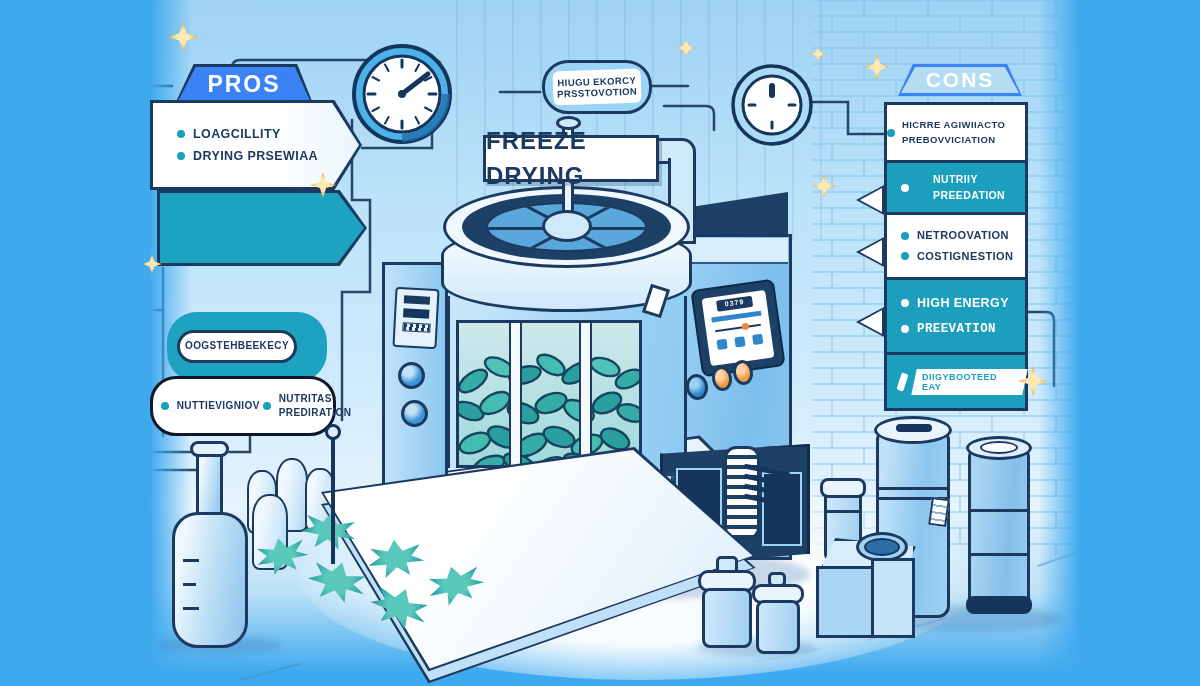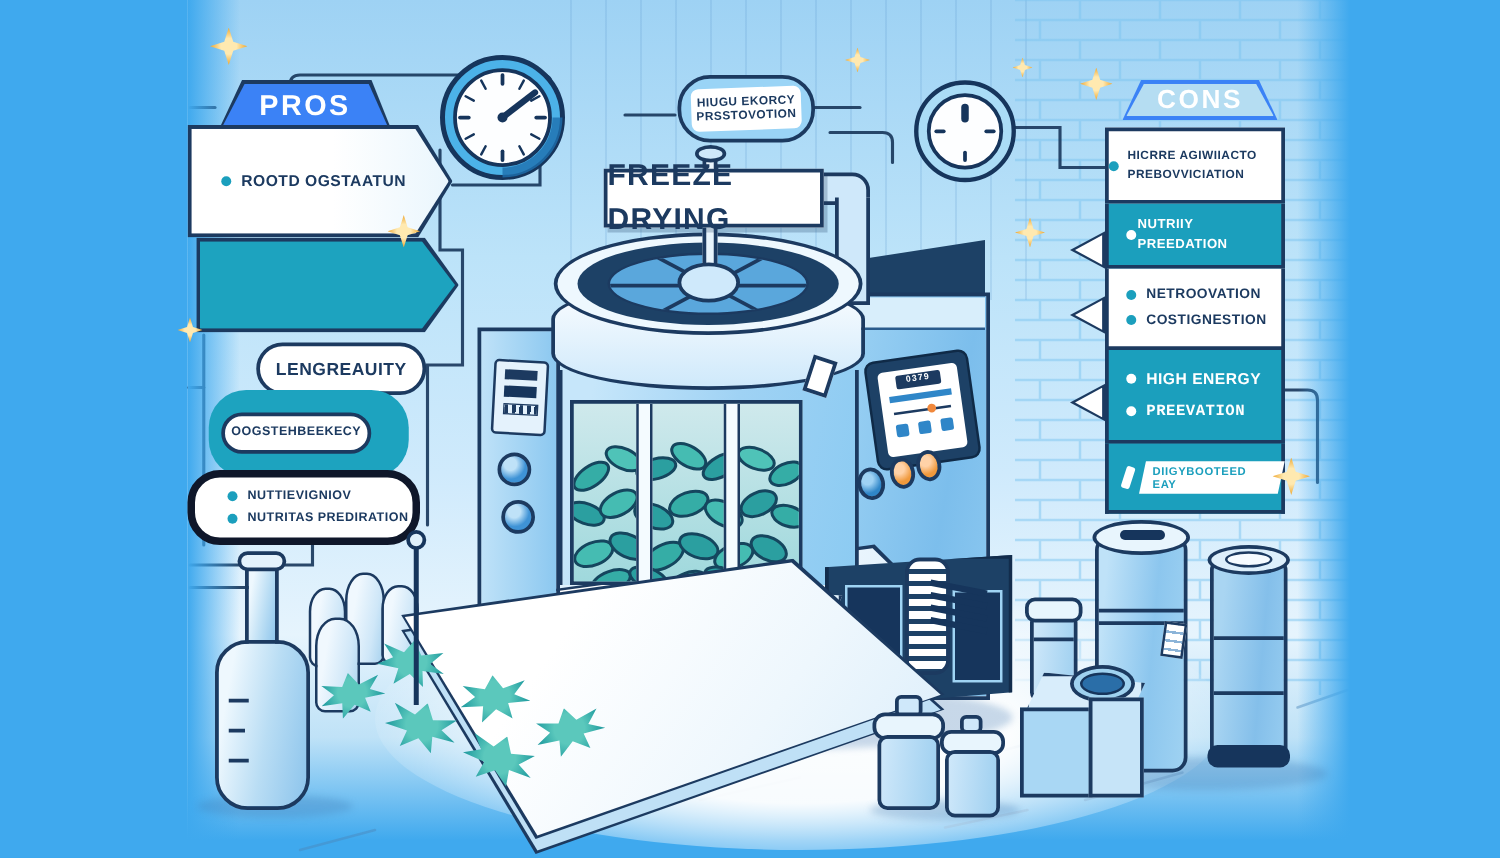--- a/index.html
+++ b/index.html
@@ -255,42 +255,42 @@
     <div class="fill" style="background:#3b82f6;clip-path:polygon(14% 0,88% 0,100% 100%,0 100%);display:flex;align-items:center;justify-content:center;">
       <span class="wtxt" style="font-size:23px;letter-spacing:2px;">PROS</span>
     </div>
   </div>
 
   <div class="abs" style="left:150px;top:100px;width:212px;height:90px;background:#1c3a60;clip-path:polygon(0 0,87% 0,100% 50%,87% 100%,0 100%);">
     <div class="fill" style="background:linear-gradient(90deg,#ffffff 55%,#eaf6fd);clip-path:polygon(0 0,87% 0,100% 50%,87% 100%,0 100%);
                 display:flex;flex-direction:column;justify-content:center;gap:4px;padding-left:24px;">
       <div class="row">
           <span class="dot tealdot"></span>
-          <span class="txt" style="font-size:12.5px;">ROOTD OGSTAATUN</span>
+          <span class="txt" style="font-size:12.5px;">LOAGCILLITY</span>
+        </div>
+      <div class="row">
+          <span class="dot tealdot"></span>
+          <span class="txt" style="font-size:12.5px;">DRYING PRSEWIAA</span>
         </div>
     </div>
   </div>
 
   <div class="abs" style="left:157px;top:190px;width:210px;height:76px;background:#1c3a60;clip-path:polygon(0 0,87% 0,100% 50%,87% 100%,0 100%);">
     <div class="fill" style="background:#1da3bf;clip-path:polygon(0 0,87% 0,100% 50%,87% 100%,0 100%);
                 display:flex;flex-direction:column;justify-content:center;gap:6px;padding-left:24px;">
     </div>
   </div>
 
-  <div class="abs" style="left:205px;top:274px;width:136px;height:42px;background:#ffffff;border:3px solid #1c3a60;border-radius:22px;
-              display:flex;align-items:center;justify-content:center;">
-    <span class="txt" style="font-size:14px;">LENGREAUITY</span>
-  </div>
   <div class="abs" style="left:167px;top:312px;width:160px;height:70px;background:#1da3bf;border-radius:30px;"></div>
   <div class="abs" style="left:177px;top:330px;width:120px;height:33px;background:#ffffff;border:3px solid #1c3a60;border-radius:17px;
               display:flex;align-items:center;justify-content:center;">
     <span class="txt" style="font-size:10px;">OOGSTEHBEEKECY</span>
   </div>
-  <div class="abs" style="left:150px;top:376px;width:186px;height:60px;background:#ffffff;border:6px solid #0f172a;border-radius:26px;
-              display:flex;flex-direction:column;justify-content:center;gap:3px;padding-left:26px;">
+  <div class="abs" style="left:150px;top:376px;width:186px;height:60px;background:#ffffff;border:3px solid #0f172a;border-radius:26px;
+              display:flex;flex-direction:row;justify-content:center;gap:3px;padding-left:26px;">
     <div class="row">
         <span class="dot tealdot"></span>
         <span class="txt" style="font-size:10px;">NUTTIEVIGNIOV</span>
       </div>
     <div class="row">
         <span class="dot tealdot"></span>
         <span class="txt" style="font-size:10px;">NUTRITAS PREDIRATION</span>
       </div>
   </div>
 
@@ -301,21 +301,21 @@
   </div>
 
   <div class="abs navyborder" style="left:884px;top:102px;width:144px;height:61px;background:#ffffff;display:flex;align-items:center;gap:7px;">
     <span class="dot tealdot"></span>
     <div>
       <div class="txt" style="font-size:9.5px;line-height:1.5;">HICRRE AGIWIIACTO</div>
       <div class="txt" style="font-size:9.5px;line-height:1.5;">PREBOVVICIATION</div>
     </div>
   </div>
 
-  <div class="abs navyborder" style="left:884px;top:163px;width:144px;height:52px;background:#1b9fbd;border-top:none;display:flex;align-items:center;gap:1px;padding-left:14px;">
+  <div class="abs navyborder" style="left:884px;top:163px;width:144px;height:52px;background:#1b9fbd;border-top:none;display:flex;align-items:center;gap:24px;padding-left:14px;">
     <span class="dot whitedot"></span>
     <span class="wtxt" style="font-size:10.5px;">NUTRIIY PREEDATION</span>
   </div>
 
   <div class="abs navyborder" style="left:884px;top:215px;width:144px;height:65px;background:#ffffff;border-top:none;
               display:flex;flex-direction:column;justify-content:center;gap:5px;padding-left:14px;">
     <div class="row">
         <span class="dot tealdot"></span>
         <span class="txt" style="font-size:11px;">NETROOVATION</span>
       </div>

